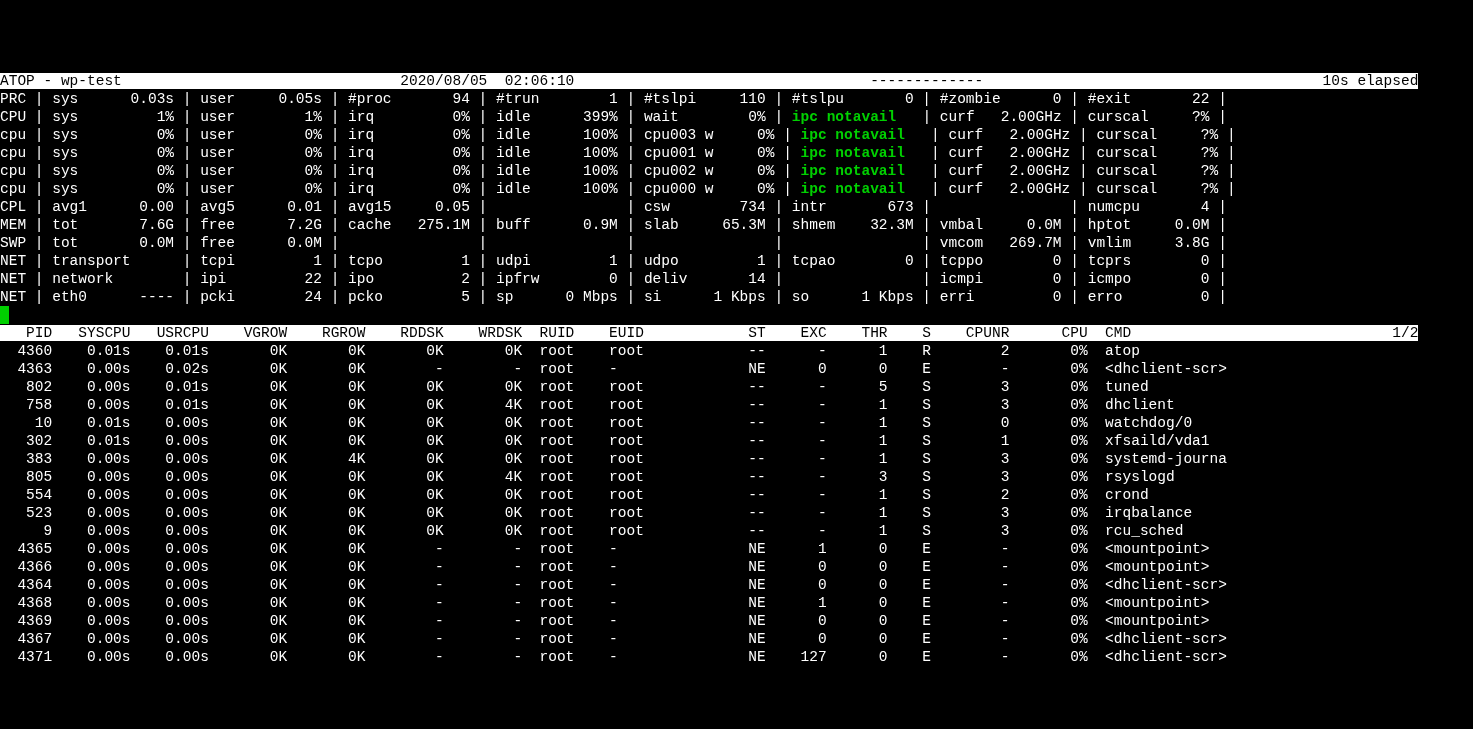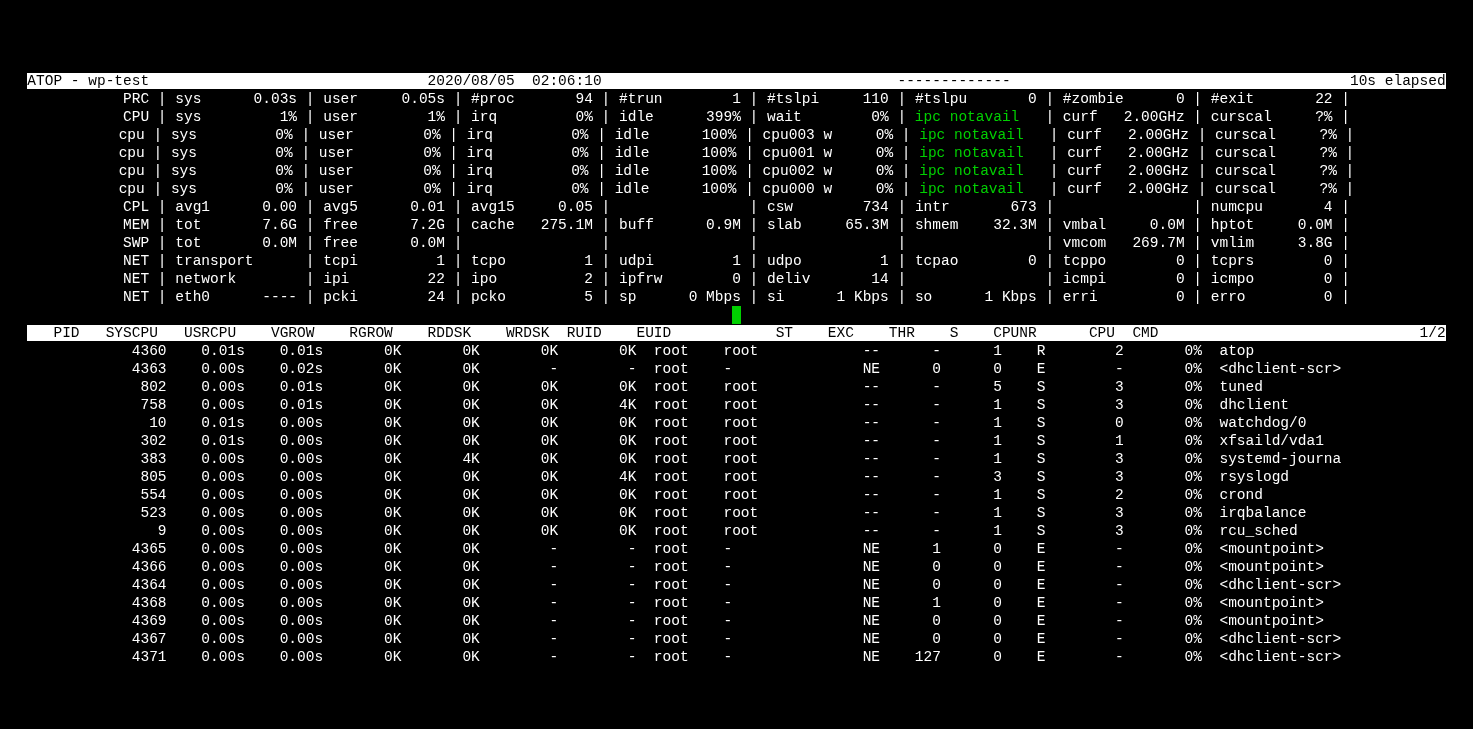--- a/index.html
+++ b/index.html
@@ -1,29 +1,29 @@
 <!DOCTYPE html>
 <html><head>
 <meta charset="utf-8">
 <style>
-  * { margin:0; padding:0; box-sizing:border-box;text-align:center; }
+  * { margin:0; padding:0; box-sizing:border-box; }
   body {
     background:#000;
     color:#fff;
     font-family:"Courier New",Courier,monospace;
     font-size:14.5px;
     line-height:18px;
     white-space:pre;
     width:1473px;
     height:729px;
     overflow:hidden;
     letter-spacing:0px;
   }
   .inv   { background:#fff; color:#000; }
-  .green { color:#00d000; }
+  .green { color:#00d000;font-weight:bold; }
   .cursor{ background:#00d000; color:#00d000; display:inline-block; width:9px; }
   .row   { height:18px; }
 </style>
 </head>
 <body>
 
 
 
 <div id="screen"><div class="row"><span class="inv">ATOP - wp-test                                2020/08/05  02:06:10                                  -------------                                       10s elapsed</span></div><div class="row">PRC | sys      0.03s | user     0.05s | #proc       94 | #trun        1 | #tslpi     110 | #tslpu       0 | #zombie      0 | #exit       22 |</div><div class="row">CPU | sys         1% | user        1% | irq         0% | idle      399% | wait        0% |<span class="green"> ipc notavail   </span>| curf   2.00GHz | curscal     ?% |</div><div class="row">cpu | sys         0% | user        0% | irq         0% | idle      100% | cpu003 w     0% |<span class="green"> ipc notavail   </span>| curf   2.00GHz | curscal     ?% |</div><div class="row">cpu | sys         0% | user        0% | irq         0% | idle      100% | cpu001 w     0% |<span class="green"> ipc notavail   </span>| curf   2.00GHz | curscal     ?% |</div><div class="row">cpu | sys         0% | user        0% | irq         0% | idle      100% | cpu002 w     0% |<span class="green"> ipc notavail   </span>| curf   2.00GHz | curscal     ?% |</div><div class="row">cpu | sys         0% | user        0% | irq         0% | idle      100% | cpu000 w     0% |<span class="green"> ipc notavail   </span>| curf   2.00GHz | curscal     ?% |</div><div class="row">CPL | avg1      0.00 | avg5      0.01 | avg15     0.05 |                | csw        734 | intr       673 |                | numcpu       4 |</div><div class="row">MEM | tot       7.6G | free      7.2G | cache   275.1M | buff      0.9M | slab     65.3M | shmem    32.3M | vmbal     0.0M | hptot     0.0M |</div><div class="row">SWP | tot       0.0M | free      0.0M |                |                |                |                | vmcom   269.7M | vmlim     3.8G |</div><div class="row">NET | transport      | tcpi         1 | tcpo         1 | udpi         1 | udpo         1 | tcpao        0 | tcppo        0 | tcprs        0 |</div><div class="row">NET | network        | ipi         22 | ipo          2 | ipfrw        0 | deliv       14 |                | icmpi        0 | icmpo        0 |</div><div class="row">NET | eth0      ---- | pcki        24 | pcko         5 | sp      0 Mbps | si      1 Kbps | so      1 Kbps | erri         0 | erro         0 |</div><div class="row"><span class="cursor">&nbsp;</span></div><div class="row"><span class="inv">   PID   SYSCPU   USRCPU    VGROW    RGROW    RDDSK    WRDSK  RUID    EUID            ST    EXC    THR    S    CPUNR      CPU  CMD                              1/2</span></div><div class="row">  4360    0.01s    0.01s       0K       0K       0K       0K  root    root            --      -      1    R        2       0%  atop            </div><div class="row">  4363    0.00s    0.02s       0K       0K        -        -  root    -               NE      0      0    E        -       0%  &lt;dhclient-scr&gt;  </div><div class="row">   802    0.00s    0.01s       0K       0K       0K       0K  root    root            --      -      5    S        3       0%  tuned           </div><div class="row">   758    0.00s    0.01s       0K       0K       0K       4K  root    root            --      -      1    S        3       0%  dhclient        </div><div class="row">    10    0.01s    0.00s       0K       0K       0K       0K  root    root            --      -      1    S        0       0%  watchdog/0      </div><div class="row">   302    0.01s    0.00s       0K       0K       0K       0K  root    root            --      -      1    S        1       0%  xfsaild/vda1    </div><div class="row">   383    0.00s    0.00s       0K       4K       0K       0K  root    root            --      -      1    S        3       0%  systemd-journa  </div><div class="row">   805    0.00s    0.00s       0K       0K       0K       4K  root    root            --      -      3    S        3       0%  rsyslogd        </div><div class="row">   554    0.00s    0.00s       0K       0K       0K       0K  root    root            --      -      1    S        2       0%  crond           </div><div class="row">   523    0.00s    0.00s       0K       0K       0K       0K  root    root            --      -      1    S        3       0%  irqbalance      </div><div class="row">     9    0.00s    0.00s       0K       0K       0K       0K  root    root            --      -      1    S        3       0%  rcu_sched       </div><div class="row">  4365    0.00s    0.00s       0K       0K        -        -  root    -               NE      1      0    E        -       0%  &lt;mountpoint&gt;    </div><div class="row">  4366    0.00s    0.00s       0K       0K        -        -  root    -               NE      0      0    E        -       0%  &lt;mountpoint&gt;    </div><div class="row">  4364    0.00s    0.00s       0K       0K        -        -  root    -               NE      0      0    E        -       0%  &lt;dhclient-scr&gt;  </div><div class="row">  4368    0.00s    0.00s       0K       0K        -        -  root    -               NE      1      0    E        -       0%  &lt;mountpoint&gt;    </div><div class="row">  4369    0.00s    0.00s       0K       0K        -        -  root    -               NE      0      0    E        -       0%  &lt;mountpoint&gt;    </div><div class="row">  4367    0.00s    0.00s       0K       0K        -        -  root    -               NE      0      0    E        -       0%  &lt;dhclient-scr&gt;  </div><div class="row">  4371    0.00s    0.00s       0K       0K        -        -  root    -               NE    127      0    E        -       0%  &lt;dhclient-scr&gt;  </div></div>
 

